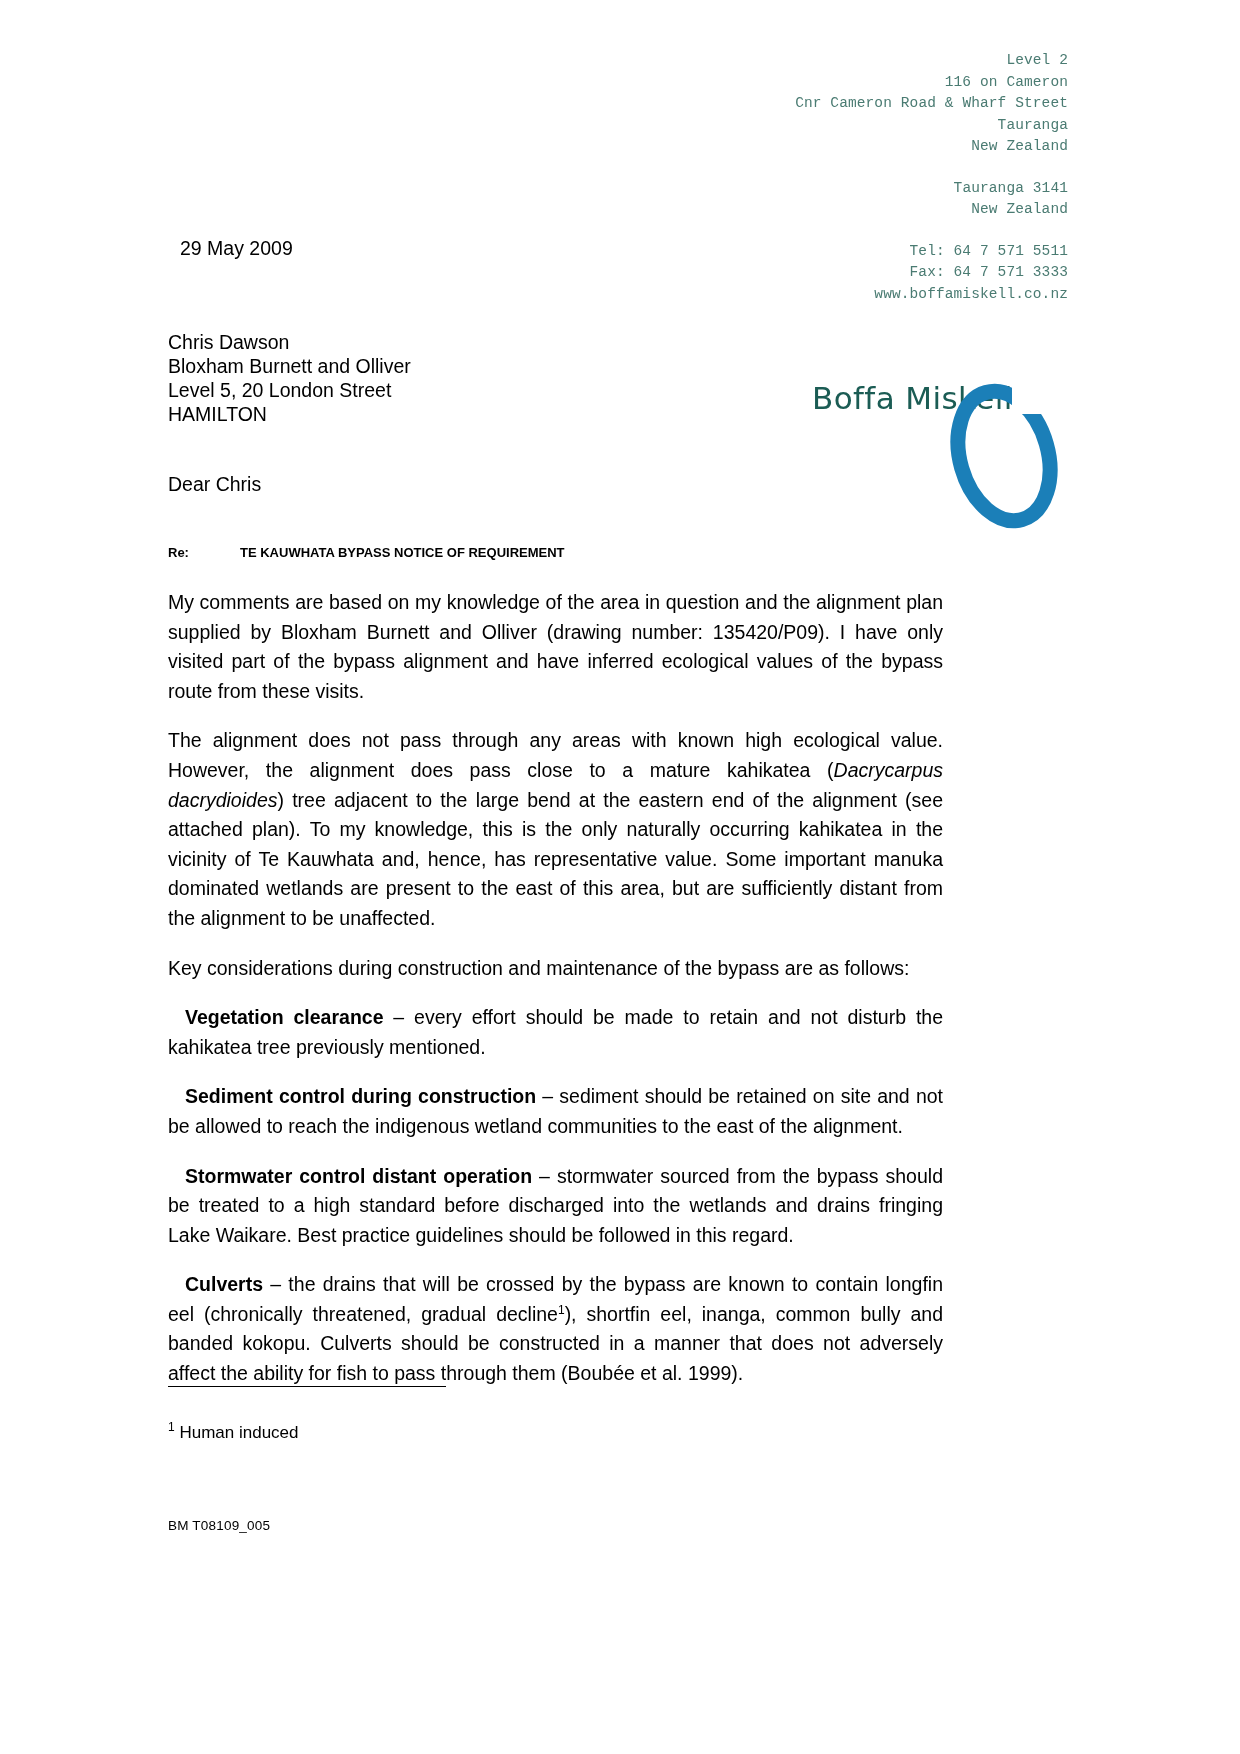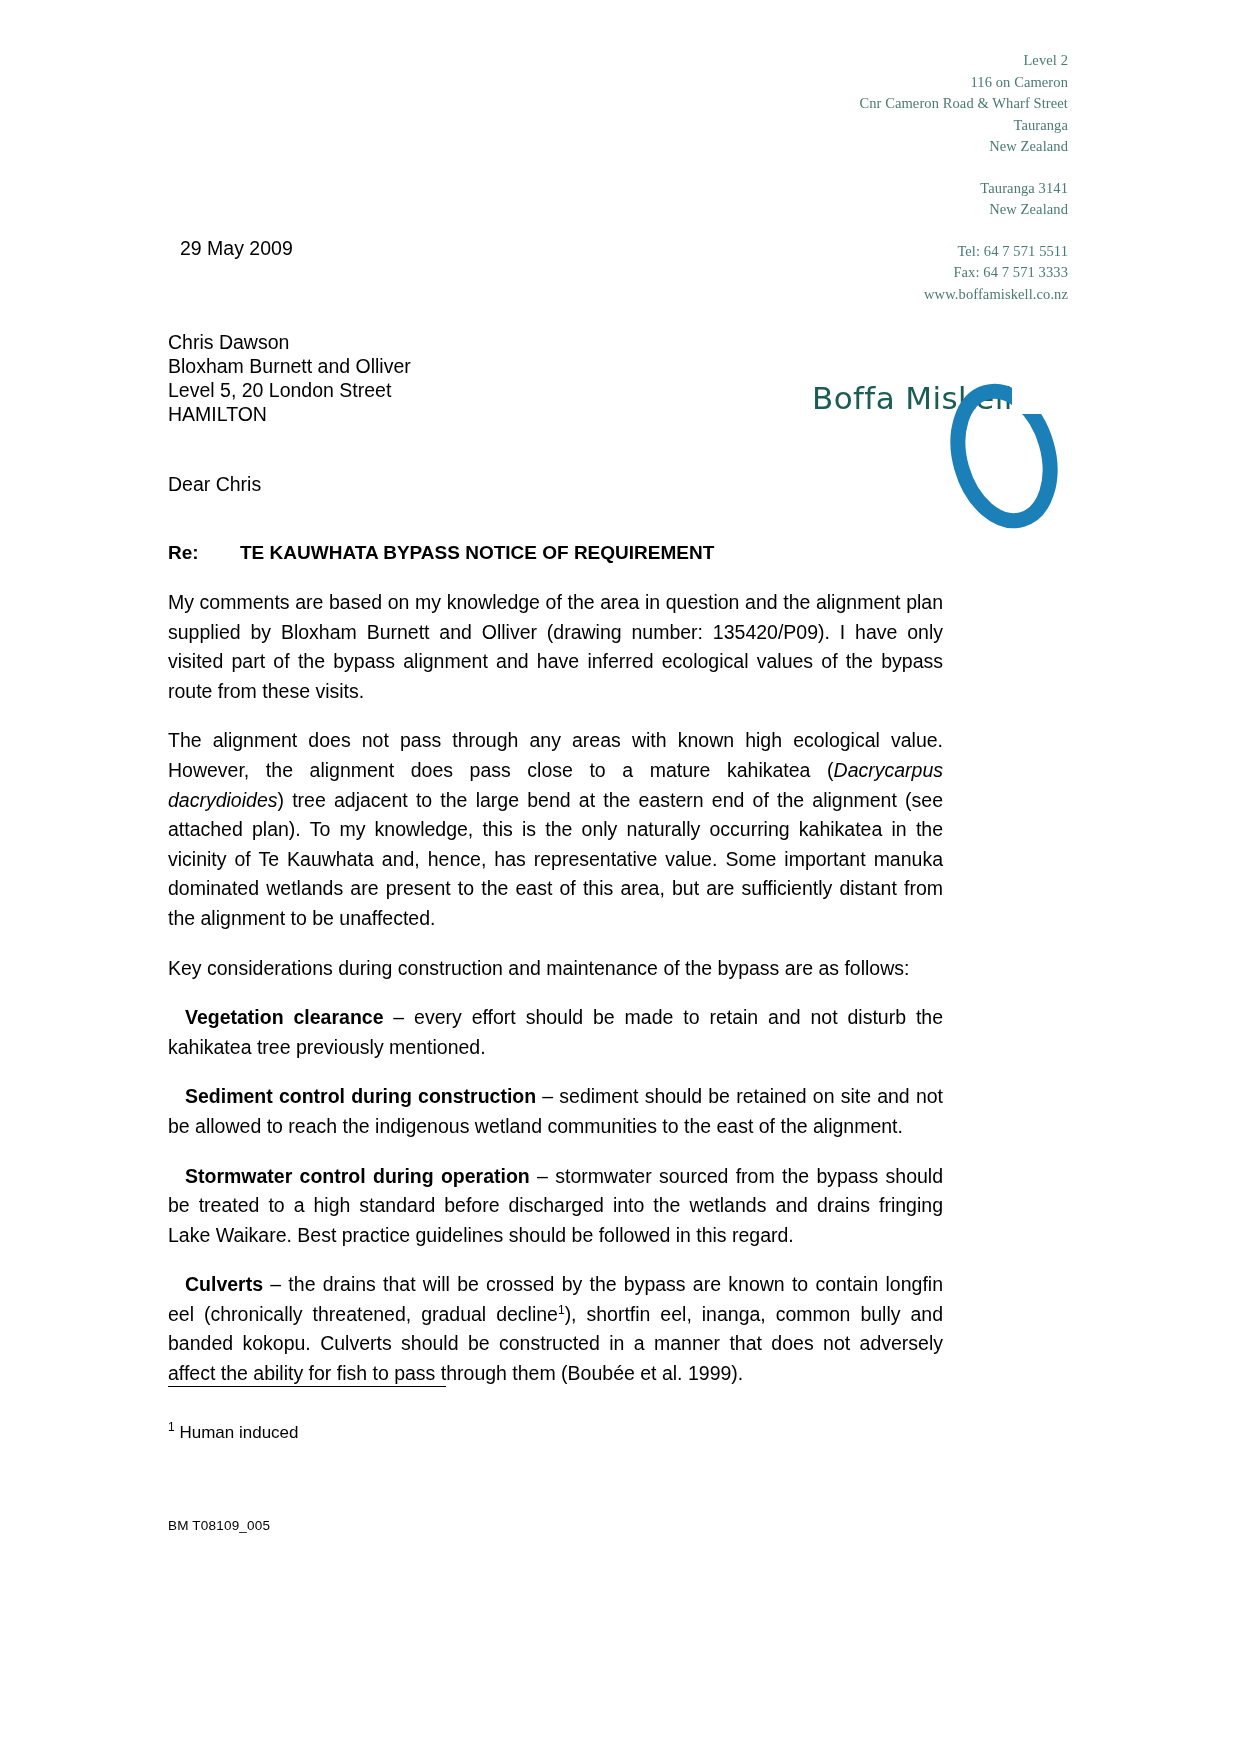--- a/index.html
+++ b/index.html
@@ -17,21 +17,21 @@
   }
 
   
   .letterhead {
     position: absolute;
     top: 50px;
     right: 172px;
     width: 420px;
     text-align: right;
     color: #4a7b72;
-    font-family: Liberation Serif, serif;
+    font-family: Liberation Mono, monospace;
     font-size: 14.5px;
     line-height: 21.5px;
     letter-spacing: 0.1px;
   }
   .letterhead .lh-group { margin-bottom: 20px; }
   .letterhead .lh-group:last-child { margin-bottom: 0; }
   .letterhead .lh-line { white-space: nowrap; }
 
   
   .logo-block {
@@ -82,21 +82,21 @@
     position: absolute;
     top: 471px;
     left: 0;
     font-size: 19.5px;
     line-height: 26px;
   }
   .subject {
     position: absolute;
     top: 540px;
     left: 0;
-    font-size: 19px;
+    font-size: 13px;
     font-weight: bold;
     line-height: 26px;
     white-space: nowrap;
   }
   .subject .subj-label { display: inline-block; width: 72px; }
 
   .body {
     position: absolute;
     top: 588px;
     left: 0;
@@ -203,21 +203,21 @@
     <p>My comments are based on my knowledge of the area in question and the alignment plan supplied by Bloxham Burnett and Olliver (drawing number: 135420/P09).  I have only visited part of the bypass alignment and have inferred ecological values of the bypass route from these visits.</p>
 
     <p><span>The alignment does not pass through any areas with known high ecological value. However, the alignment does pass close to a mature kahikatea (</span><i>Dacrycarpus dacrydioides</i><span>) tree adjacent to the large bend at the eastern end of the alignment (see attached plan).  To my knowledge, this is the only naturally occurring kahikatea in the vicinity of Te Kauwhata and, hence, has representative value. Some important manuka dominated wetlands are present to the east of this area, but are sufficiently distant from the alignment to be unaffected.</span></p>
 
     <p>Key considerations during construction and maintenance of the bypass are as follows:</p>
 
     <p><b>Vegetation clearance</b><span> – every effort should be made to retain and not disturb the kahikatea tree previously mentioned.</span></p>
 
     <p><b>Sediment control during construction</b><span> – sediment should be retained on site and not be allowed to reach the indigenous wetland communities to the east of the alignment.</span></p>
 
-    <p><b>Stormwater control during operation</b><span> – stormwater sourced from the bypass should be treated to a high standard before discharged into the wetlands and drains fringing Lake Waikare.  Best practice guidelines should be followed in this regard.</span></p>
+    <p><b>Stormwater control distant operation</b><span> – stormwater sourced from the bypass should be treated to a high standard before discharged into the wetlands and drains fringing Lake Waikare.  Best practice guidelines should be followed in this regard.</span></p>
 
     <p class="last"><b>Culverts</b><span> – the drains that will be crossed by the bypass are known to contain longfin eel (chronically threatened, gradual decline</span><sup>1</sup><span>), shortfin eel, inanga, common bully and banded kokopu.  Culverts should be constructed in a manner that does not adversely affect the ability for fish to pass through them (Boubée et al. 1999).</span></p>
 
   </div>
 </div>
 
 <div class="footnote-area">
   <div class="footnote-rule"></div>
   <div class="footnote-text"><sup>1</sup> <span>Human induced</span></div>
 </div>

